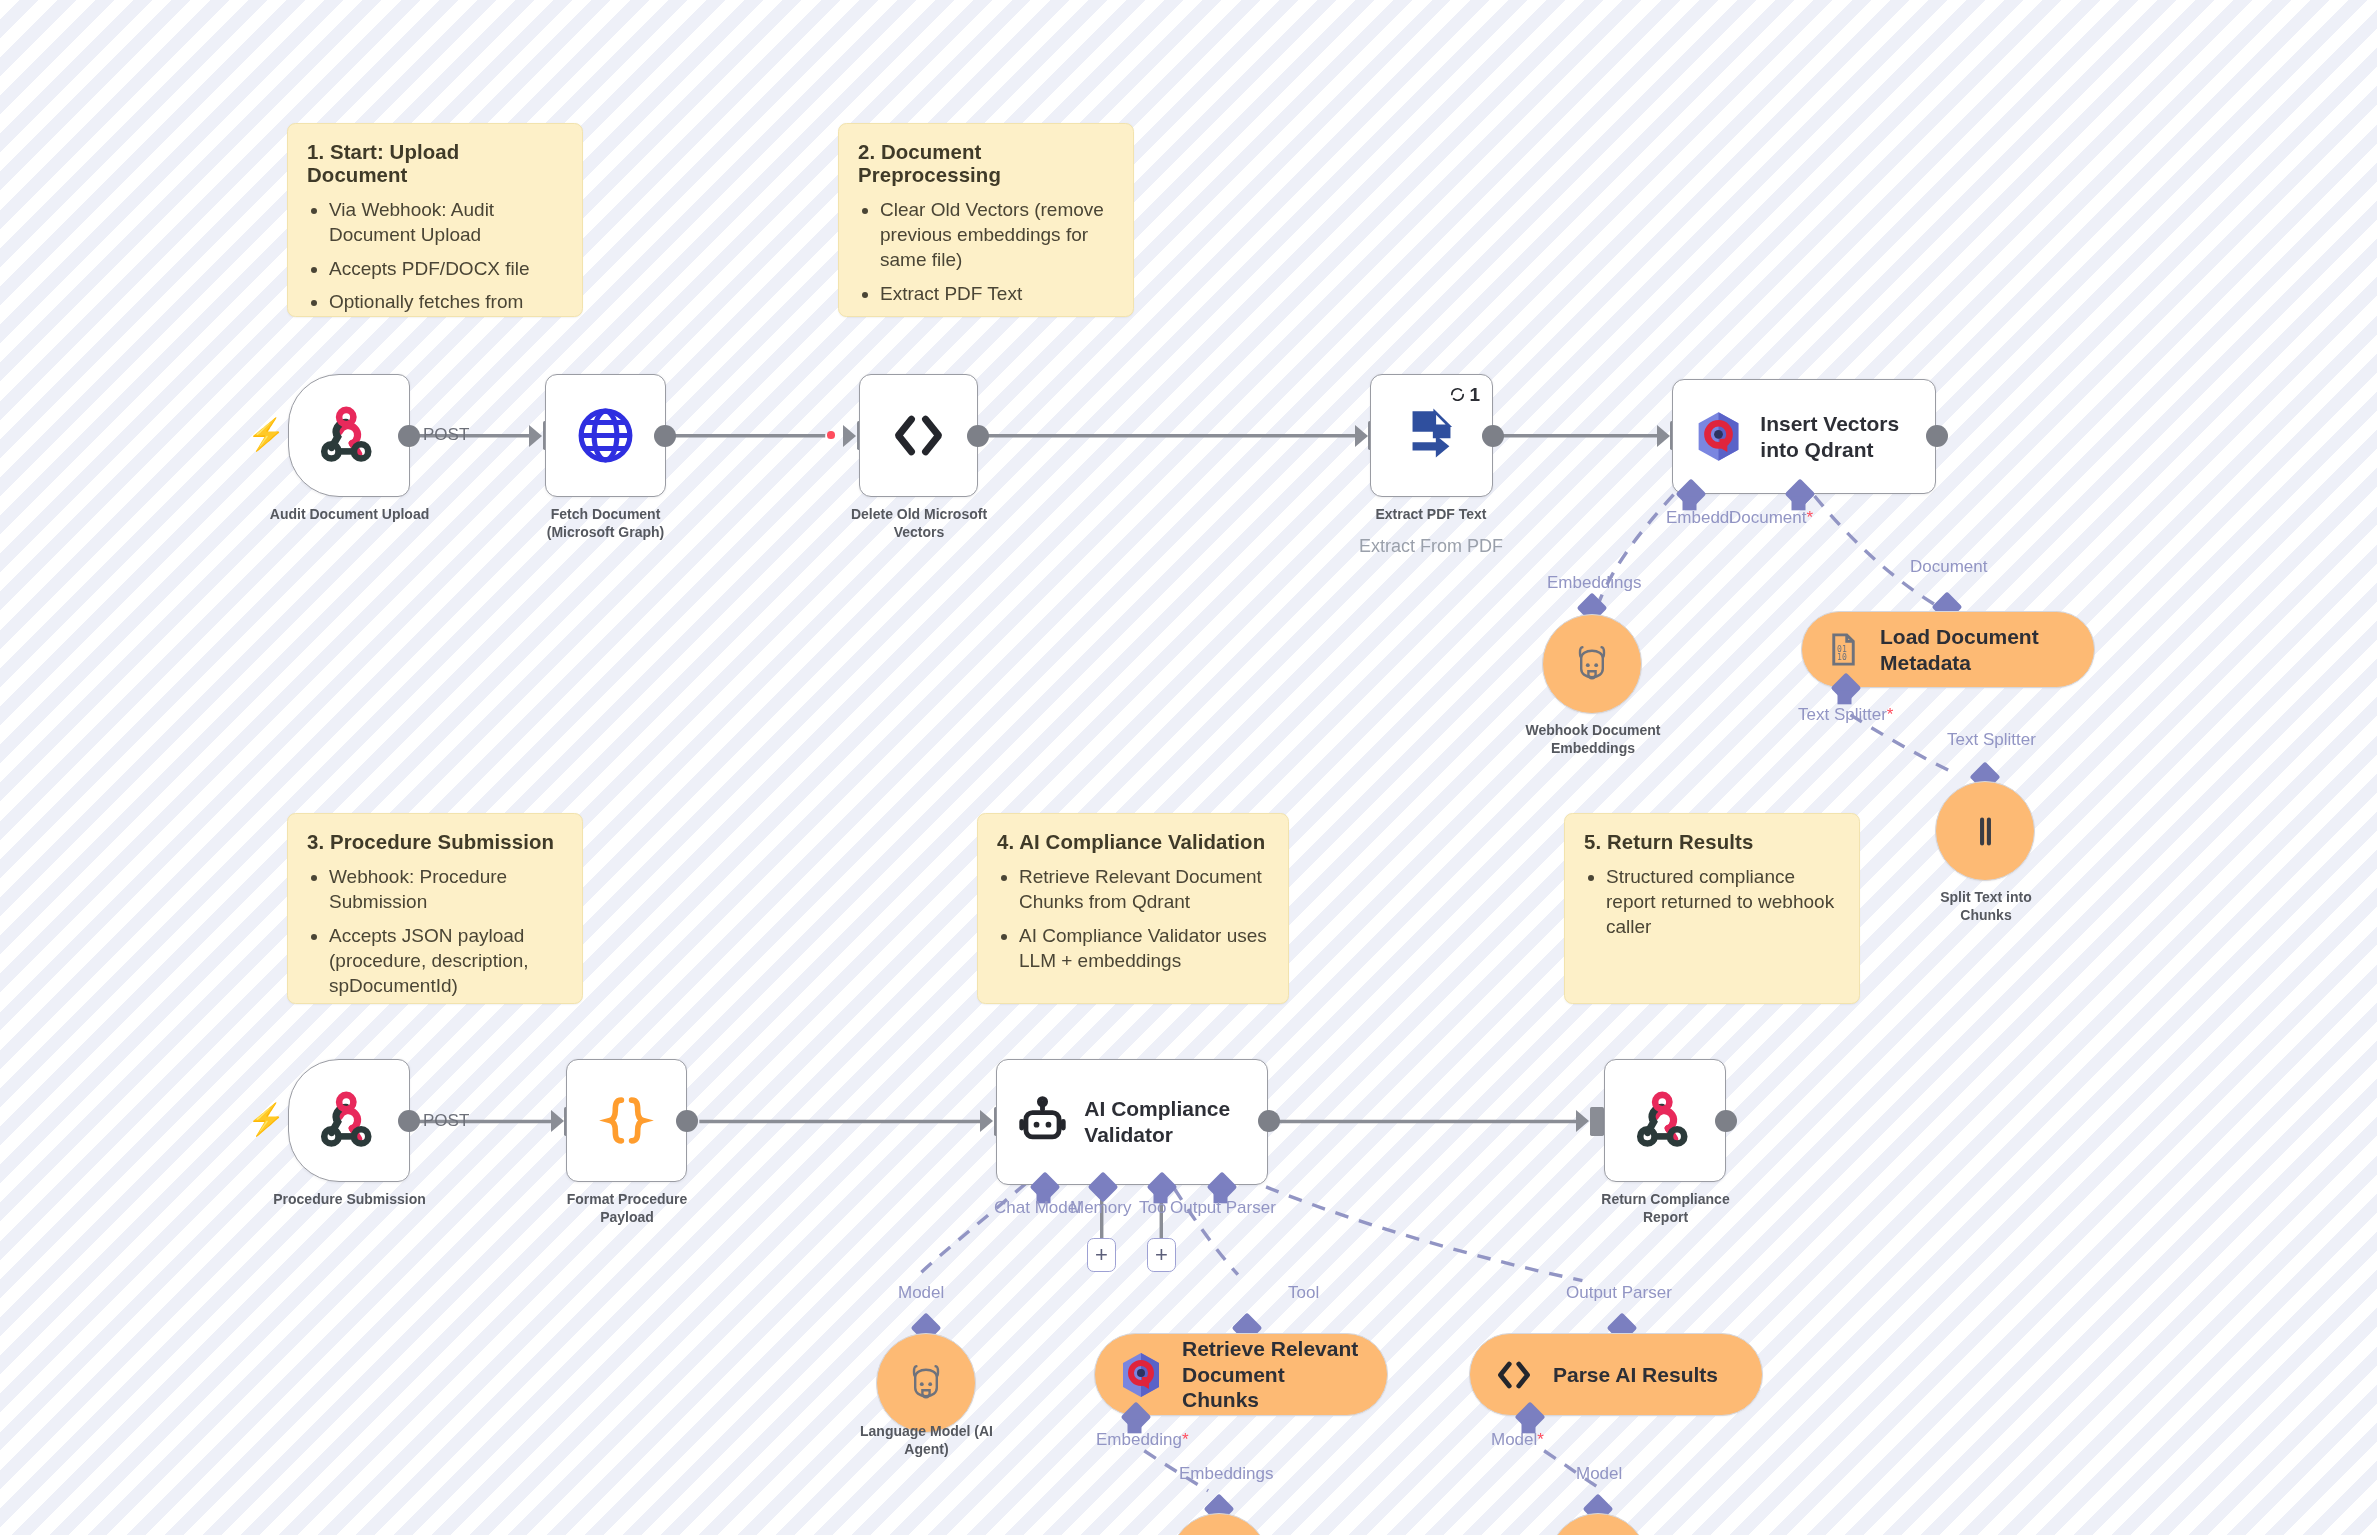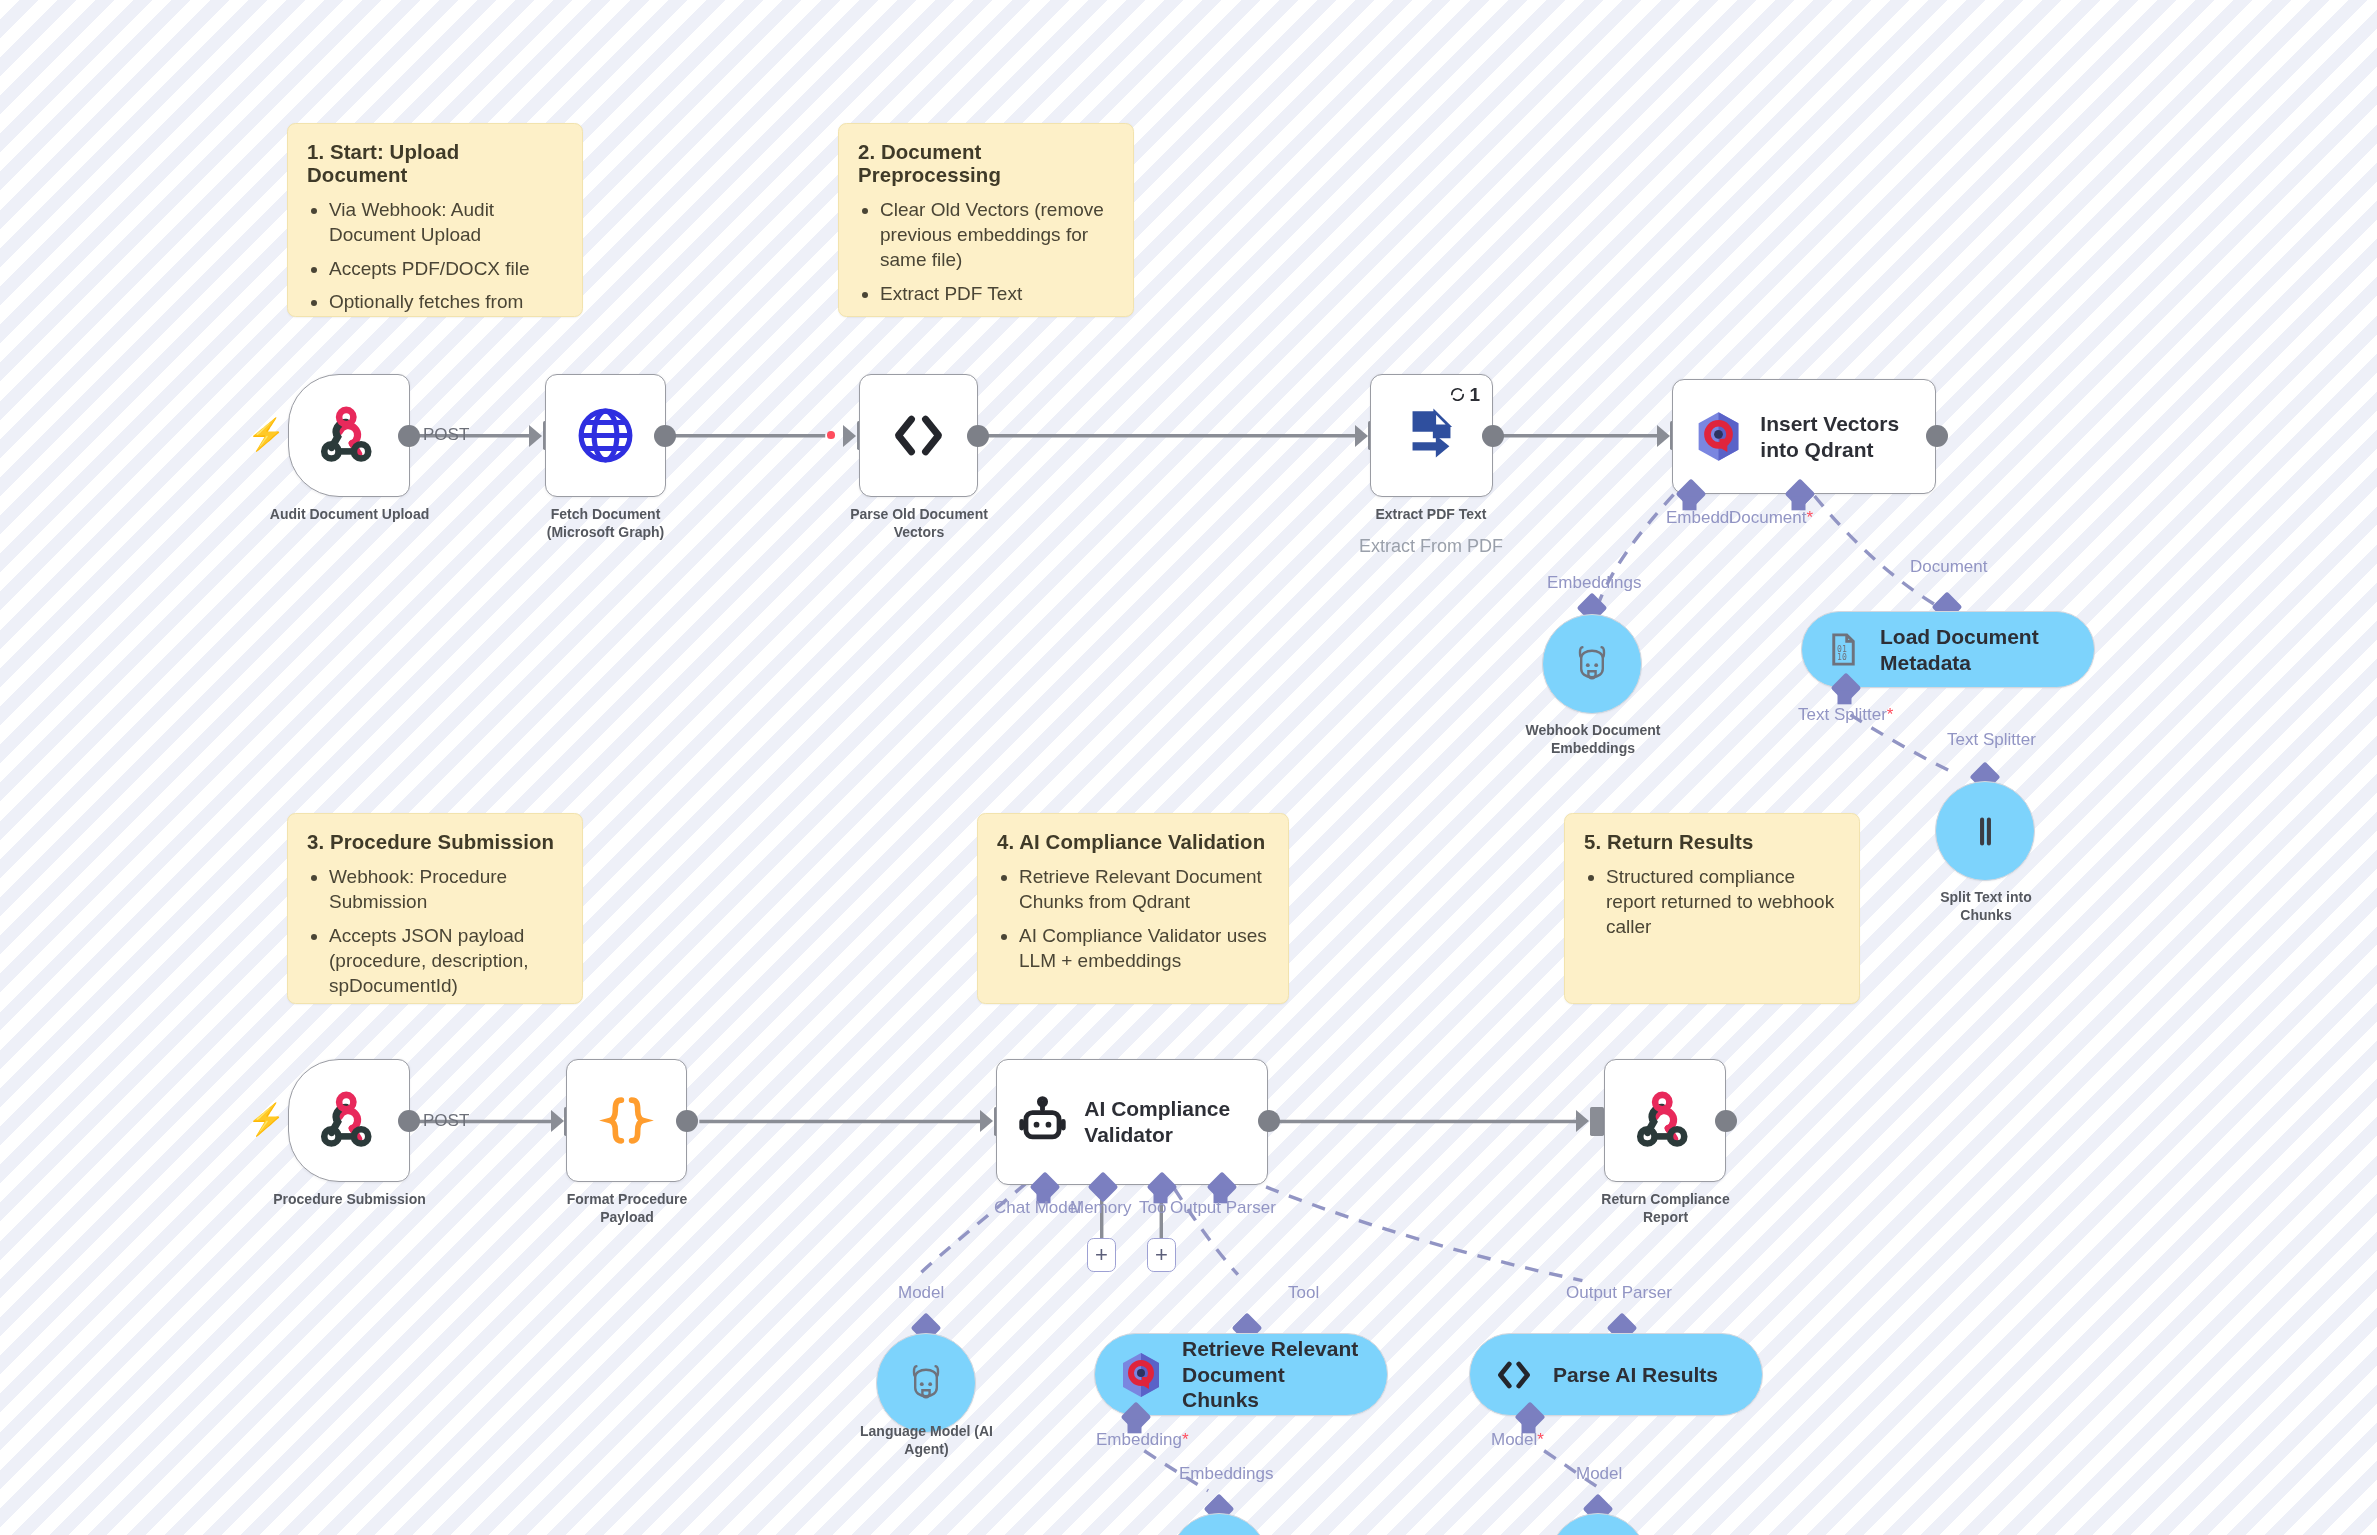--- a/index.html
+++ b/index.html
@@ -78,21 +78,21 @@
   }
   .run-badge{
     position:absolute;top:8.5px;right:12px;
     font-size:19px;font-weight:bold;color:#2d2f36;
     display:flex;align-items:center;gap:3.4px;
   }
 
   
   .subnode{
     position:absolute;
-    background:#7dd3fc;
+    background:#fdba74;
     border:1.7px solid #d5d7de;
     border-radius:850px;
     box-sizing:border-box;
     display:flex;align-items:center;
     box-shadow:0 0.9px 1.7px rgba(30,30,60,.05);
   }
   .subnode.pill{padding:0 25.5px 0 22px;gap:17px;}
   .subnode.circle{justify-content:center;}
   .subnode .node-title{font-size:21px;}
 
@@ -245,21 +245,21 @@
   <div class="port-arrow" style="left:843px;top:425px;"></div>
   <div class="port-in" style="left:857px;top:421px;"></div>
   <div class="node square" style="left:859px;top:374px;width:119px;height:123px;">
     <span class="node-ico">
       <svg class="icon" width="65" height="65" viewBox="0 0 24 24">
         <path d="M9.4 6 4.6 12l4.8 6M14.6 6l4.8 6-4.8 6" fill="none" stroke="#24262c" stroke-width="2.6" stroke-linecap="round" stroke-linejoin="round"></path>
       </svg>
     </span>
   </div>
   <div class="port-dot" style="left:967px;top:425px;"></div>
-  <div class="node-label" style="left:800px;top:506px;width:238px;">Parse Old Document
+  <div class="node-label" style="left:800px;top:506px;width:238px;">Delete Old Microsoft
 Vectors</div>
 
   <div class="port-arrow" style="left:1355px;top:425px;"></div>
   <div class="port-in" style="left:1368px;top:421px;"></div>
   <div class="node square" style="left:1370px;top:374px;width:123px;height:123px;position:absolute;">
     <span class="run-badge">
       <svg class="icon" width="17" height="17" viewBox="0 0 24 24">
         <path d="M4 12a8 8 0 0 1 13.5-5.8M20 12a8 8 0 0 1-13.5 5.8" fill="none" stroke="#24262c" stroke-width="2.4" stroke-linecap="round"></path>
       </svg>
       <span>1</span>

